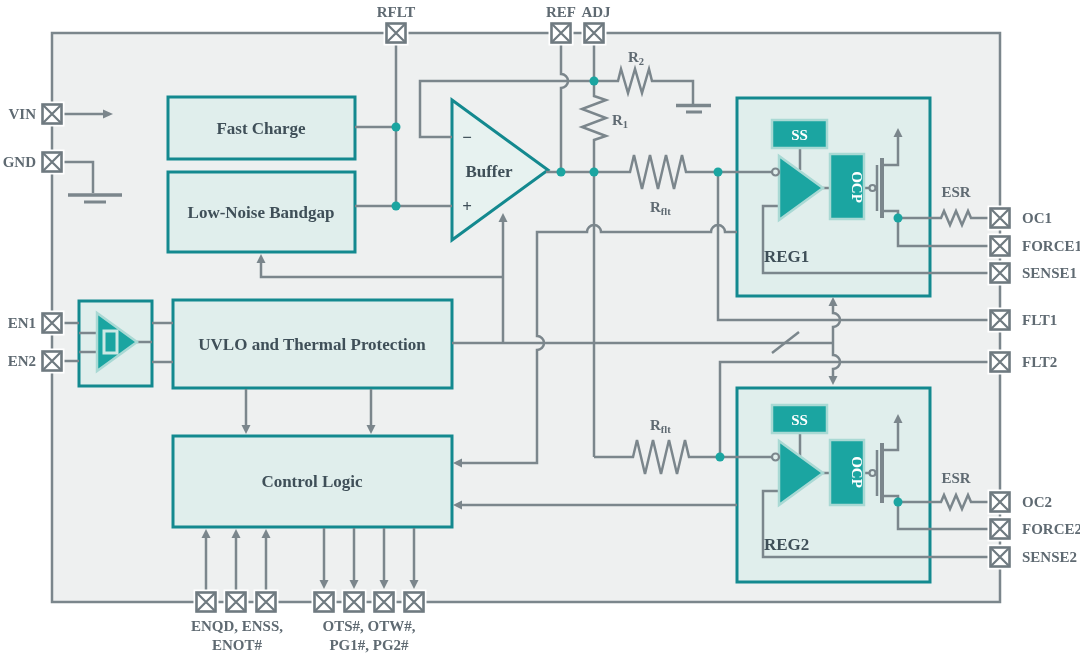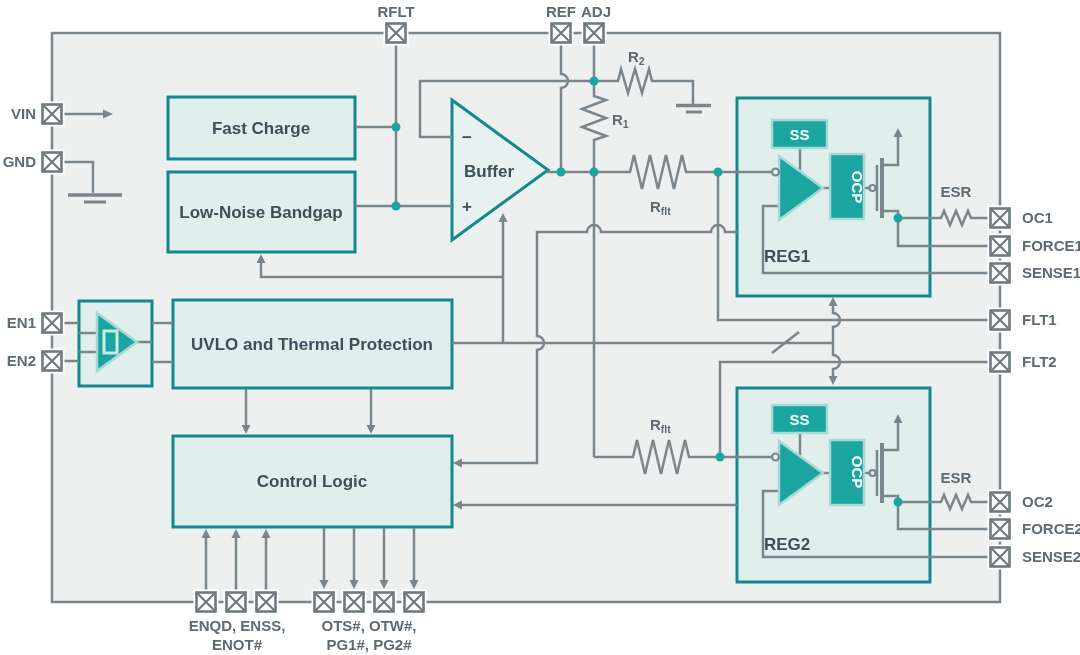--- a/index.html
+++ b/index.html
@@ -1,17 +1,17 @@
 <!DOCTYPE html>
 <html style="--chip-fill: #eef0f0; --block-fill: #e0eeec; --buffer-fill: #e7f2f0; --teal: #1ba5a1; --teal-border: #13898f; --wire: #7b868c; --pin-gray: #6f7a80; --text-dark: #3f4f58; --text-gray: #5f6a72;"><head>
 <meta charset="utf-8">
 <style>
   html,body{margin:0;padding:0;background:#ffffff;}
   .stage{width:1080px;height:655px;position:relative;background:#ffffff;
-         font-family:Liberation Sans, sans-serif;}
+         font-family:Liberation Serif, serif;}
   svg{display:block;}
   .chip{fill:var(--chip-fill,#eef0f0);stroke:var(--wire,#7b868c);stroke-width:2.5;}
   .wire{fill:none;stroke:var(--wire,#7b868c);stroke-width:2.5;}
   .bar{fill:none;stroke:var(--wire,#7b868c);stroke-width:3.5;}
   .bar2{fill:none;stroke:var(--wire,#7b868c);stroke-width:3;}
   .chan{fill:none;stroke:var(--wire,#7b868c);stroke-width:4;}
   .arrow{fill:var(--wire,#7b868c);stroke:none;}
   .block{fill:var(--block-fill,#e0eeec);stroke:var(--teal-border,#13898f);stroke-width:3;}
   .bufblock{fill:var(--buffer-fill,#e7f2f0);stroke:var(--teal-border,#13898f);stroke-width:3;}
   .tealshape{fill:var(--teal,#1ba5a1);stroke:#a9d9d4;stroke-width:2.5;}

